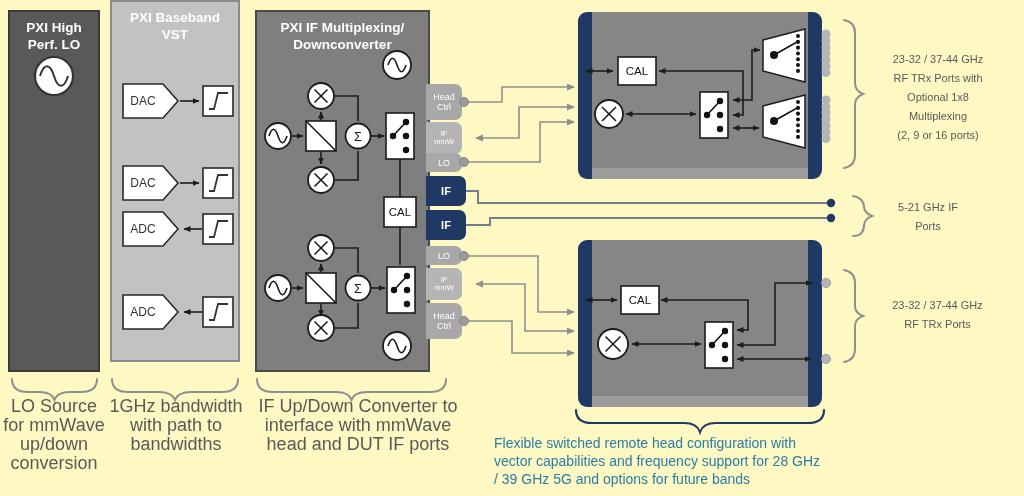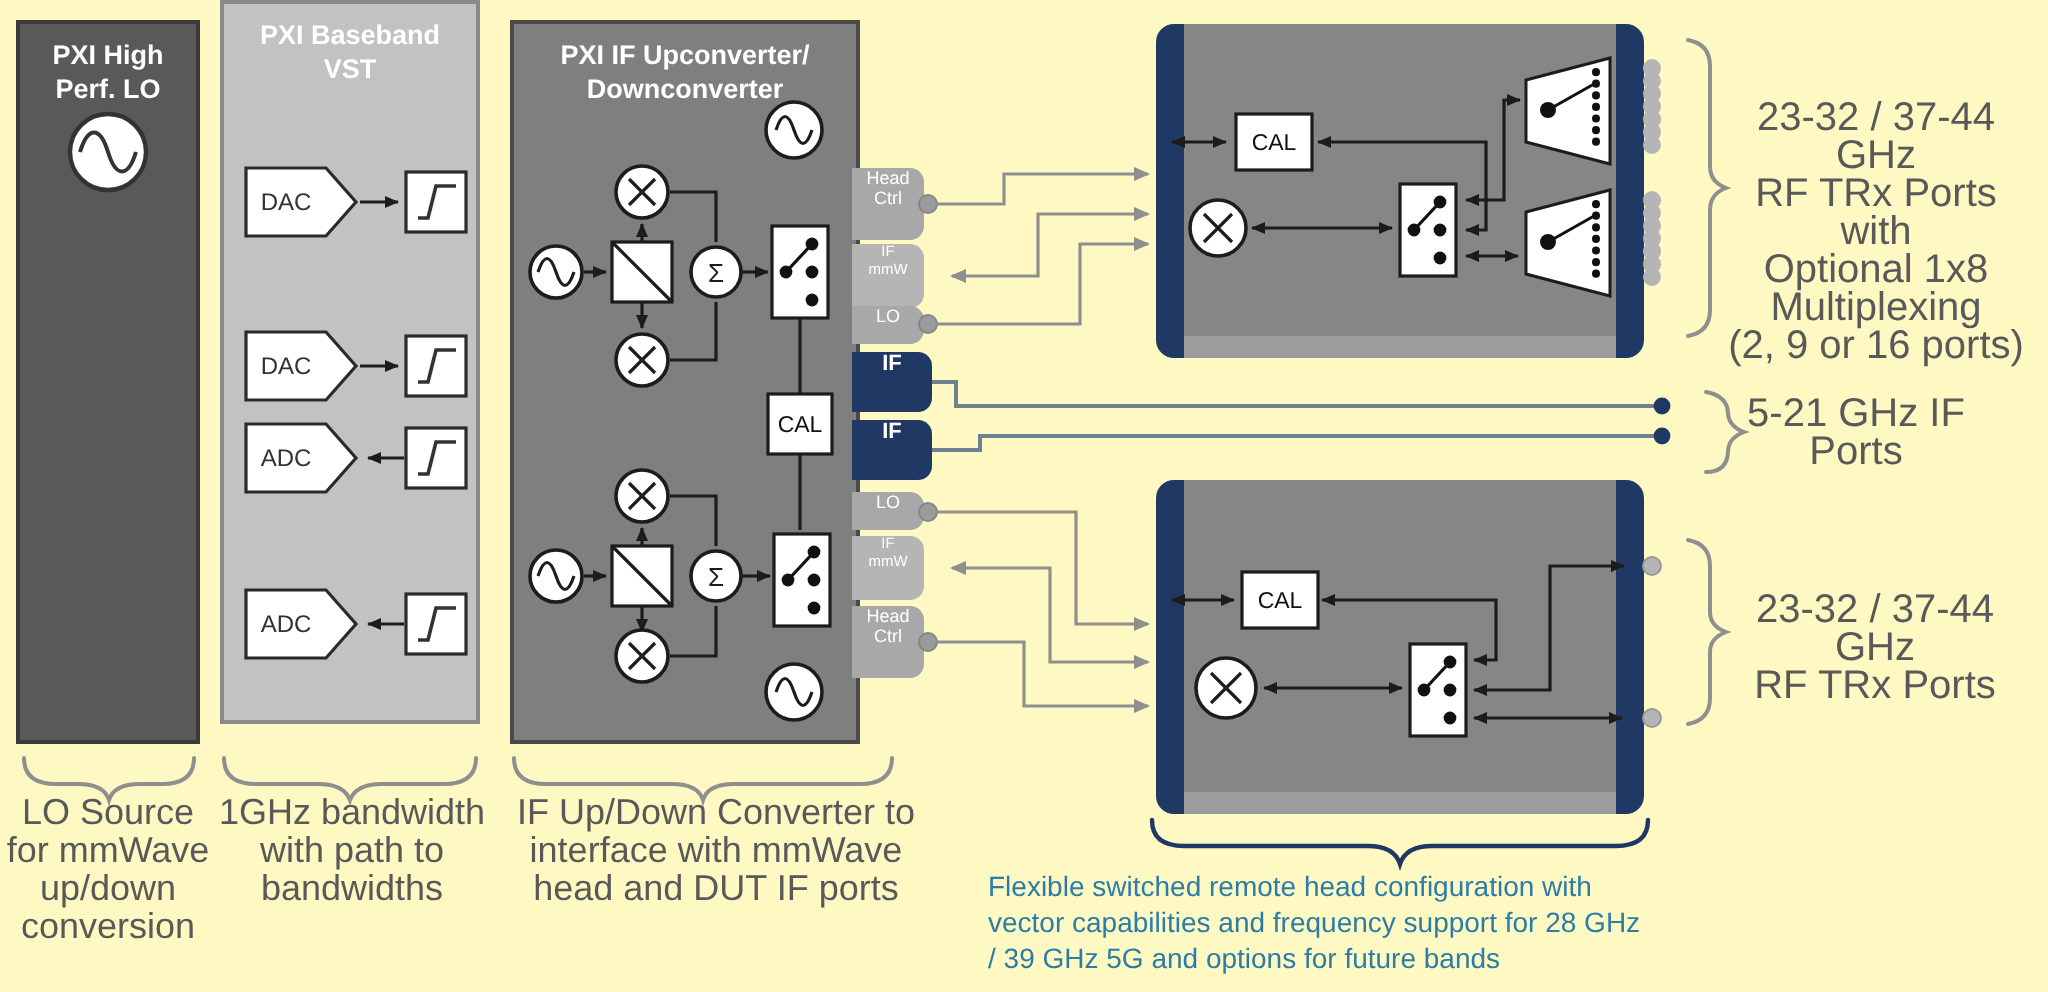--- a/index.html
+++ b/index.html
@@ -10,31 +10,31 @@
   #mod-vst{left:110px;top:0;width:130px;height:362px;background:#c2c2c2;border:2px solid #8a8a8a;}
   #mod-if{left:255px;top:10px;width:175px;height:362px;background:#7f7f7f;border:2px solid #4a4a4a;}
   .mod-title{margin-top:7px;text-align:center;color:#ffffff;font-weight:bold;
              font-size:13.5px;line-height:17px;}
   .head{position:absolute;background:#1f3864;border-radius:9px;}
   #head-top{left:578px;top:12px;width:244px;height:167px;}
   #head-bot{left:578px;top:240px;width:244px;height:167px;}
   .head-body{position:absolute;left:14px;right:14px;top:0;bottom:0;background:#868686;}
   .head-band{position:absolute;left:14px;right:14px;bottom:0;height:11px;background:#9c9c9c;}
   .tab{position:absolute;box-sizing:border-box;color:#fff;text-align:center;
-       border-radius:0 7px 7px 0;display:flex;flex-direction:column;}
+       border-radius:0 7px 7px 0;display:flex;flex-direction:column;justify-content:center;}
   .tab-gray{background:#a8a8a8;}
   .tab-light{background:#b5b5b5;}
   .tab-navy{background:#1f3864;font-weight:bold;font-size:11px;}
   .tl{font-size:9px;line-height:10px;}
   .tl-tiny{font-size:7.5px;line-height:8.5px;}
   .squiggle{text-decoration-style:wavy;text-decoration-color:#c00000;
             text-decoration-thickness:1px;text-underline-offset:1px;}
   .caption{position:absolute;color:#595959;font-size:18px;line-height:19px;text-align:center;}
   .caption-blue{position:absolute;color:#2b7ca6;font-size:14px;line-height:18px;text-align:left;}
-  .portlabel{position:absolute;color:#595959;font-size:20px;line-height:19px;text-align:center;}
+  .portlabel{position:absolute;color:#595959;font-size:11px;line-height:19px;text-align:center;}
   svg#overlay{position:absolute;left:0;top:0;pointer-events:none;}
   text{font-family:"Liberation Sans","DejaVu Sans",sans-serif;}
 </style>
 </head>
 <body>
 
 <div id="stage">
 
   <div class="module" id="mod-lo">
     <div class="mod-title">
@@ -43,21 +43,21 @@
     </div>
   </div>
   <div class="module" id="mod-vst">
     <div class="mod-title">
       <div>PXI Baseband</div>
       <div>VST</div>
     </div>
   </div>
   <div class="module" id="mod-if">
     <div class="mod-title">
-      <div>PXI IF Upconverter/</div>
+      <div>PXI IF Multiplexing/</div>
       <div>Downconverter</div>
     </div>
   </div>
 
   <div class="head" id="head-top">
     <div class="head-body"></div>
     <div class="head-band"></div>
   </div>
   <div class="head" id="head-bot">
     <div class="head-body"></div>

